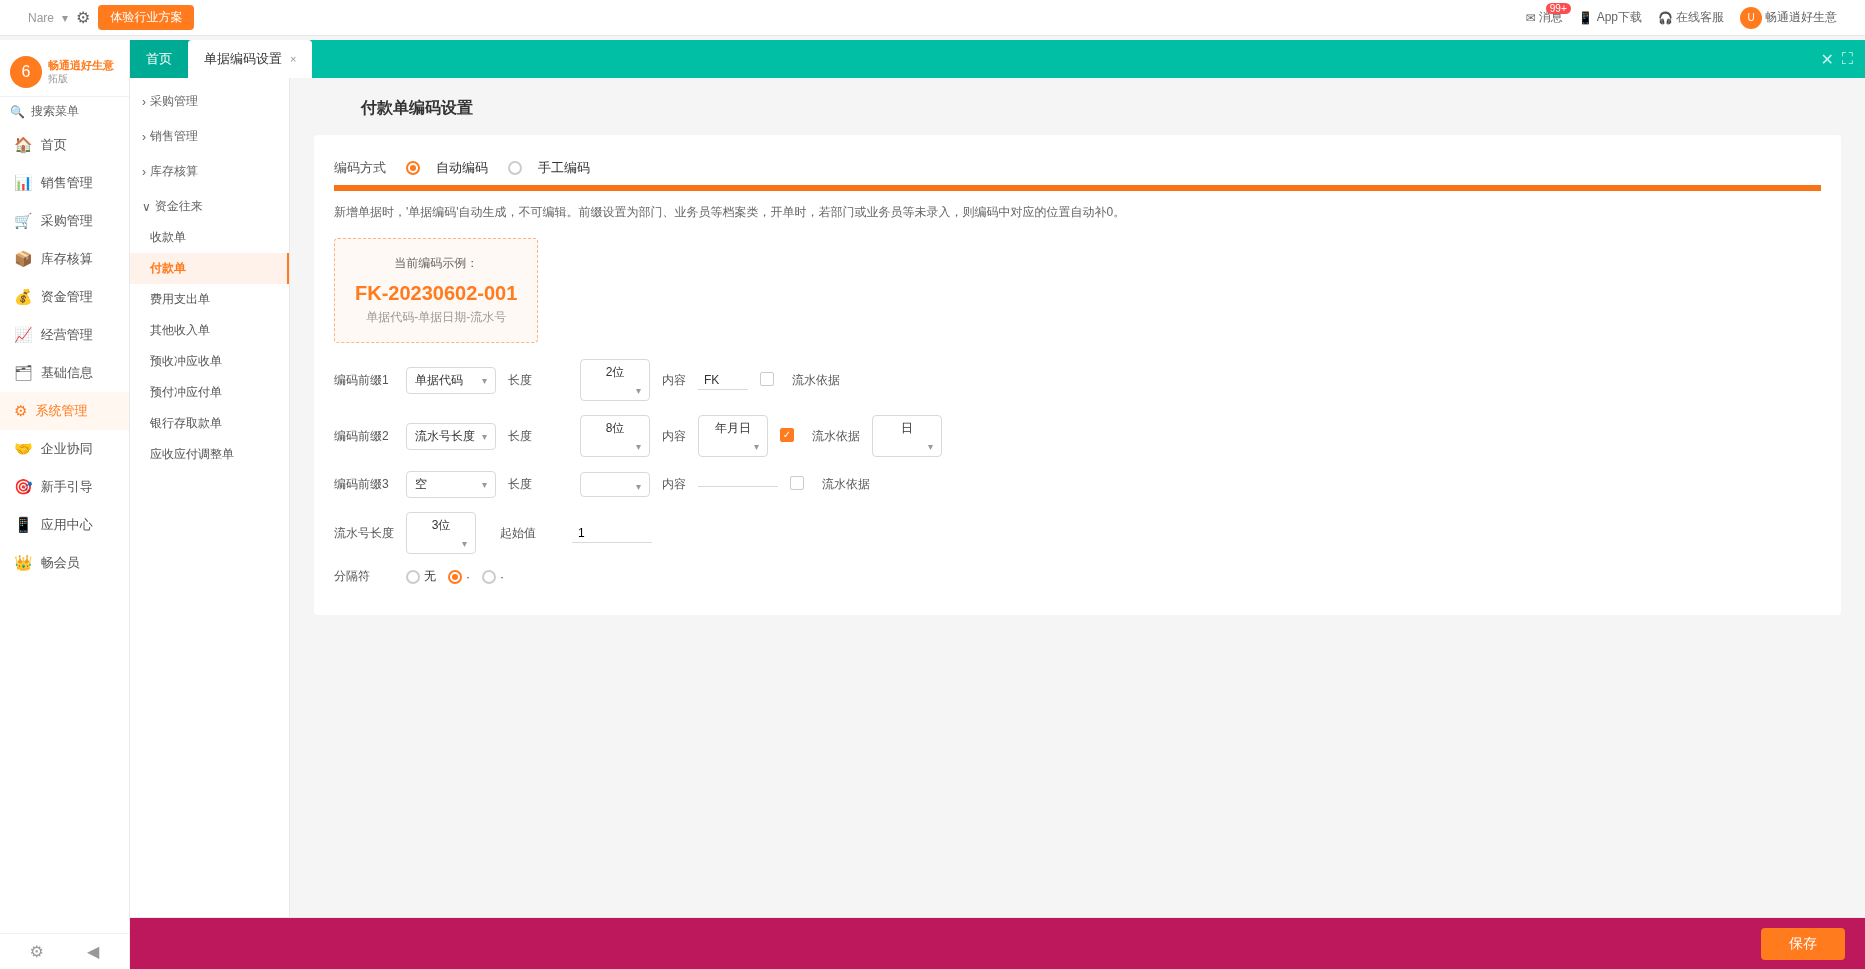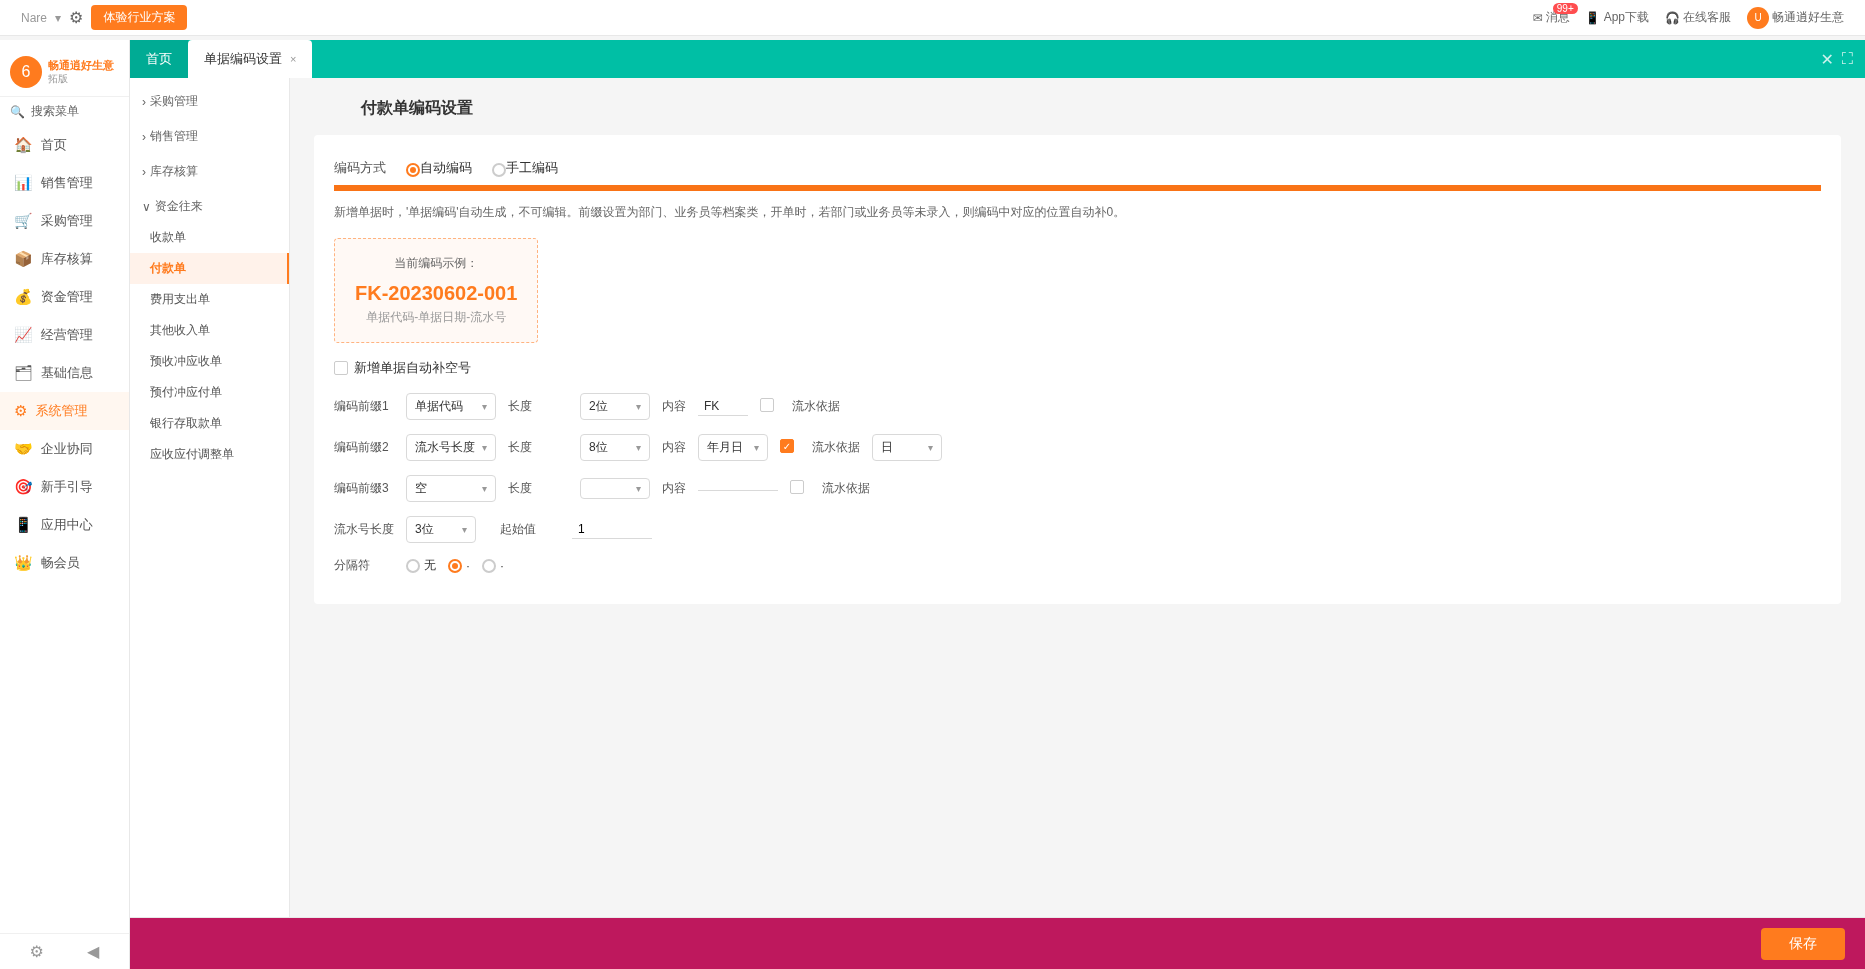--- a/index.html
+++ b/index.html
@@ -5,21 +5,21 @@
     * { box-sizing: border-box; margin: 0; padding: 0; font-family: 'Microsoft YaHei', Arial, sans-serif; }
     body { background: #f5f5f5; font-size: 13px; color: #333; }
 
     
     .top-bar {
       height: 36px;
       background: #fff;
       border-bottom: 1px solid #e8e8e8;
       display: flex;
       align-items: center;
-      padding: 0 21px;
+      padding: 0 28px;
       gap: 8px;
       position: fixed;
       top: 0; left: 0; right: 0;
       z-index: 100;
     }
     .top-bar-left { display: flex; align-items: center; gap: 8px; flex: 1; }
     .top-bar-right { display: flex; align-items: center; gap: 16px; font-size: 12px; color: #666; }
     .breadcrumb-text { color: #999; font-size: 12px; }
     .experience-btn {
       background: #ff7b1e;
@@ -179,21 +179,21 @@
 
     .encoding-method-row {
       display: flex;
       align-items: center;
       gap: 20px;
       padding: 8px 0;
       border-bottom: 6px solid #f97316;
       margin-bottom: 12px;
     }
     .encoding-label { color: #555; font-size: 13px; }
-    .radio-item { display: flex; align-items: flex-end; gap: 0; cursor: pointer; font-size: 13px; }
+    .radio-item { display: flex; align-items: center; gap: 16px; cursor: pointer; font-size: 13px; }
     .radio-circle {
       width: 14px; height: 14px;
       border-radius: 50%;
       border: 2px solid #ccc;
       display: inline-flex; align-items: center; justify-content: center;
     }
     .radio-circle.selected { border-color: #ff7b1e; }
     .radio-dot { width: 6px; height: 6px; border-radius: 50%; background: #ff7b1e; }
 
     .info-text {
@@ -253,21 +253,21 @@
       padding: 4px 8px;
       font-size: 12px;
       display: flex;
       align-items: center;
       gap: 4px;
       min-width: 90px;
       cursor: pointer;
       background: #fff;
       color: #333;
     }
-    .form-select-sm { min-width: 70px; }
+    .form-select-sm { min-width: 70px; flex-direction: column; }
     .form-chevron { color: #999; font-size: 10px; margin-left: auto; }
 
     .content-label { color: #555; font-size: 12px; }
     .content-value {
       border: none;
       border-bottom: 1px solid #d9d9d9;
       padding: 2px 6px;
       font-size: 12px;
       color: #333;
       min-width: 50px;
@@ -492,24 +492,20 @@
           <div class="info-text">新增单据时，'单据编码'自动生成，不可编辑。前缀设置为部门、业务员等档案类，开单时，若部门或业务员等未录入，则编码中对应的位置自动补0。</div>
 
           
           <div class="code-preview">
             <div style="font-size:12px;color:#666;margin-bottom:4px;">当前编码示例：</div>
             <div class="code-preview-main">FK-20230602-001</div>
             <div class="code-preview-sub">单据代码-单据日期-流水号</div>
           </div>
 
           
-          <div class="checkbox-row">
-            <div class="checkbox-box"></div>
-            <span>新增单据自动补空号</span>
-          </div>
 
           
           <div class="form-row">
             <span class="form-label">编码前缀1</span>
             <div class="form-select">
               <span>单据代码</span>
               <span class="form-chevron">▾</span>
             </div>
             <span class="form-label">长度</span>
             <div class="form-select form-select-sm">

